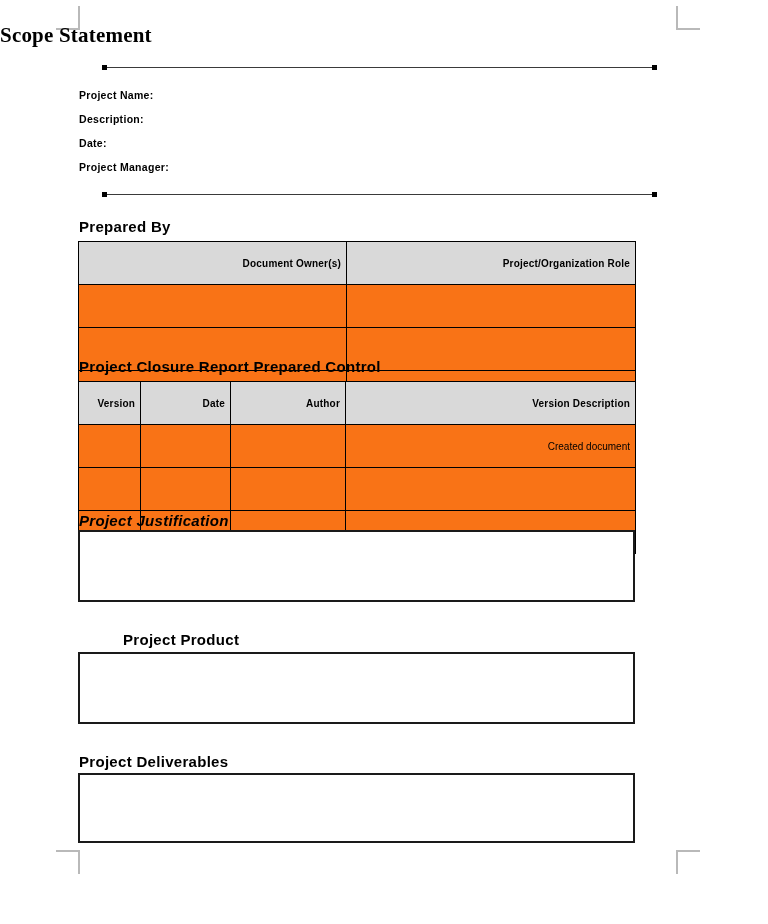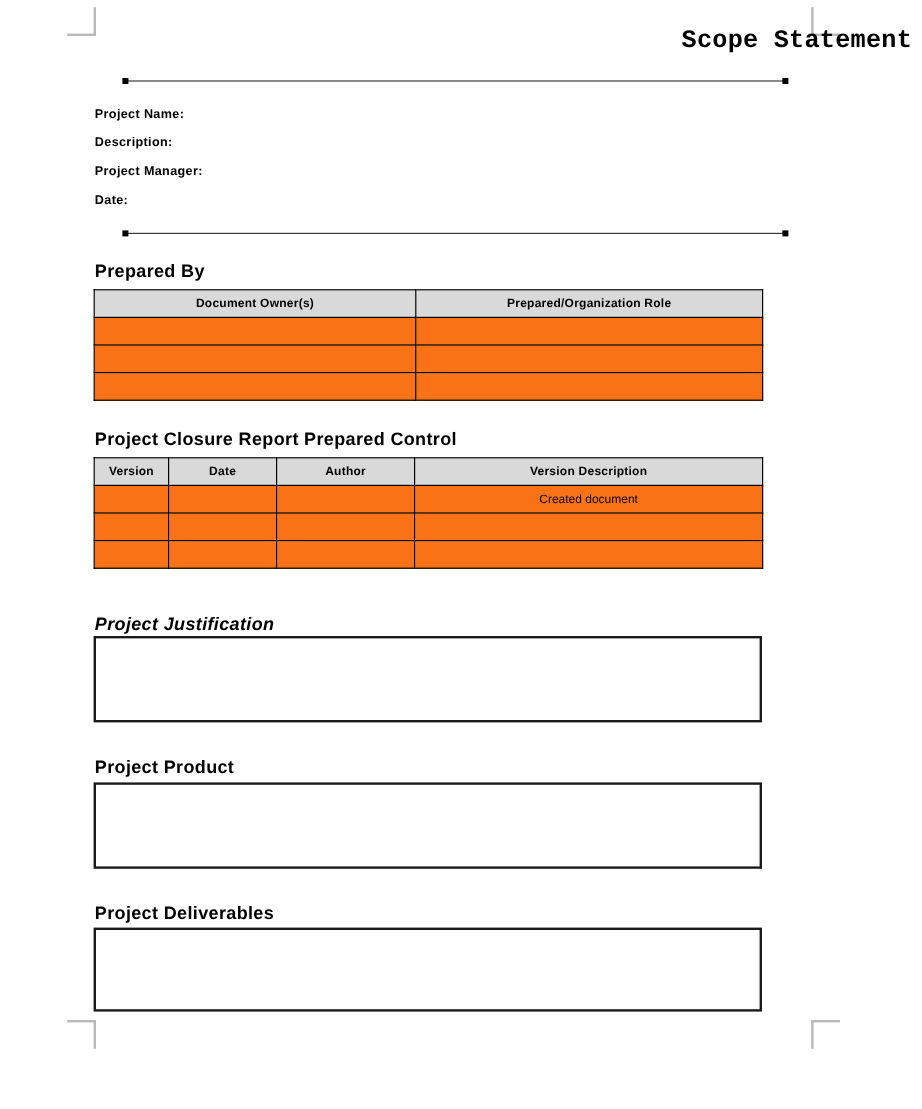--- a/index.html
+++ b/index.html
@@ -36,25 +36,25 @@
   .crop-tr { left: 676px; top: 6px;   border-left: 2px solid #b9b9b9;  border-bottom: 2px solid #b9b9b9; }
   .crop-bl { left: 56px;  top: 850px; border-right: 2px solid #b9b9b9; border-top: 2px solid #b9b9b9; }
   .crop-br { left: 676px; top: 850px; border-left: 2px solid #b9b9b9;  border-top: 2px solid #b9b9b9; }
 
   
   .doc-title {
     position: absolute;
     left: 0;
     top: 23px;
     width: 760px;
-    text-align: right;
+    text-align: left;
     font-size: 21px;
     font-weight: bold;
     letter-spacing: 0.2px;
-    font-family: Liberation Mono, monospace;
+    font-family: Liberation Serif, serif;
   }
 
   
   .hrule {
     position: absolute;
     left: 104px;
     width: 551px;
     height: 1px;
     background: #3a3a3a;
   }
@@ -99,22 +99,22 @@
     position: absolute;
     left: 78px;
     width: 557px;
     border-collapse: collapse;
     table-layout: fixed;
   }
   table.grid th, table.grid td {
     border: 1.5px solid #000000;
     font-size: 10px;
     height: 20px;
-    padding: 1px 5px;
-    text-align: center;
+    padding: 11px 5px;
+    text-align: right;
     vertical-align: middle;
     font-family: "Liberation Sans", sans-serif;
   }
   table.grid th {
     background: #d9d9d9;
     font-weight: bold;
     letter-spacing: 0.2px;
   }
   table.grid td {
     background: #f97316;
@@ -142,34 +142,34 @@
   <div class="crop-mark crop-br"></div>
 
   <div class="doc-title">Scope Statement</div>
 
   <div class="hrule hrule-top"></div>
   <div class="hrule hrule-bottom"></div>
 
   <div class="field-list">
     <div class="field-row">Project Name:</div>
     <div class="field-row">Description:</div>
+    <div class="field-row">Date:</div>
     <div class="field-row">Project Manager:</div>
-    <div class="field-row">Date:</div>
   </div>
 
   <div class="section-heading" style="top:218px;">Prepared By</div>
   <table class="grid" style="top:241px;">
     <colgroup>
         <col style="width:268px;">
         <col style="width:289px;">
       </colgroup>
     <thead>
       <tr>
         <th>Document Owner(s)</th>
-        <th>Prepared/Organization Role</th>
+        <th>Project/Organization Role</th>
       </tr>
     </thead>
     <tbody>
       <tr>
         <td></td>
         <td></td>
       </tr>
       <tr>
         <td></td>
         <td></td>
@@ -215,19 +215,19 @@
         <td></td>
         <td></td>
         <td></td>
       </tr>
     </tbody>
   </table>
 
   <div class="section-heading" style="top:512px;font-style:italic;">Project Justification</div>
   <div class="textbox" style="top:530px; height:72px;"></div>
 
-  <div class="section-heading" style="top:631px;">Project Product</div>
+  <div class="section-heading" style="top:631px;margin-left:44px;">Project Product</div>
   <div class="textbox" style="top:652px; height:72px;"></div>
 
   <div class="section-heading" style="top:753px;">Project Deliverables</div>
   <div class="textbox" style="top:773px; height:70px;"></div>
 
 </div>
 
 </body></html>

